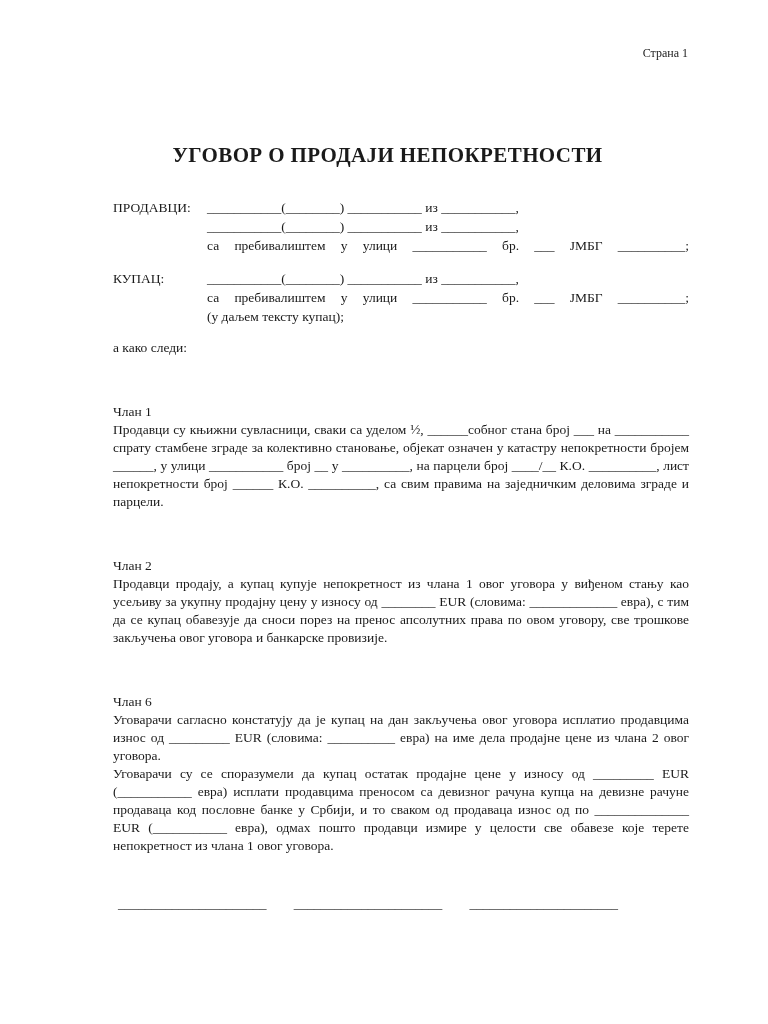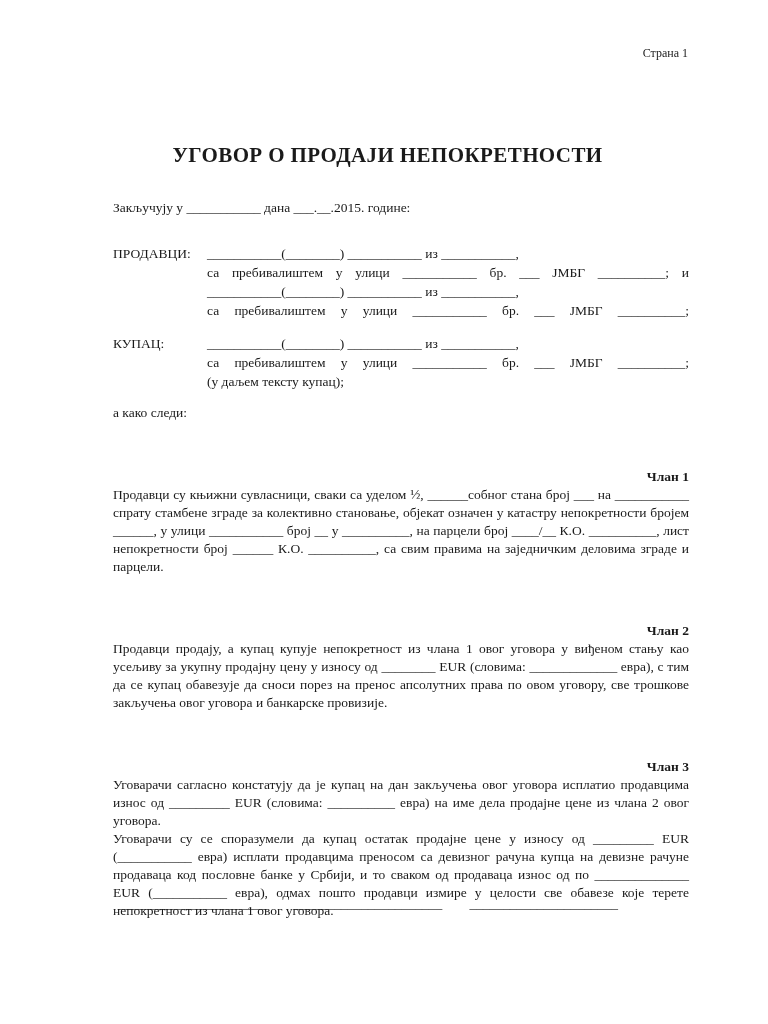--- a/index.html
+++ b/index.html
@@ -54,22 +54,22 @@
   }
   .party-lines { flex: 1; min-width: 0; }
   .party-line {}
   .stretch {
     text-align: justify;
     text-align-last: justify;
   }
   .follows { margin-bottom: 15px; }
   .article-heading {
     font-size: 13.5px;
-    font-weight: bold;
-    text-align: right;
+    font-weight: normal;
+    text-align: left;
     line-height: 19px;
     margin-top: 45px;
   }
   .article-par {
     text-align: justify;
     line-height: 18px;
   }
   .article-1 { margin-bottom: 13px; }
   .article-2 { margin-bottom: 11px; }
   .article-3 { margin-bottom: 0; }
@@ -89,27 +89,25 @@
 <body>
 
 <div class="page">
 
   <div class="page-num">Страна 1</div>
 
   <h1 class="doc-title">УГОВОР О ПРОДАЈИ НЕПОКРЕТНОСТИ</h1>
 
   <div class="body">
 
-    <p class="intro">Закључују у ___________ дана ___.__.2015. године:</p>
 
     <div class="party party-sellers">
       <div class="party-label">ПРОДАВЦИ:</div>
       <div class="party-lines">
         <div class="party-line">___________(________) ___________ из ___________,</div>
-        <div class="party-line stretch">са пребивалиштем у улици ___________ бр. ___ ЈМБГ __________; и</div>
         <div class="party-line">___________(________) ___________ из ___________,</div>
         <div class="party-line stretch">са пребивалиштем у улици ___________ бр. ___ ЈМБГ __________;</div>
       </div>
     </div>
 
     <div class="party party-buyer">
       <div class="party-label">КУПАЦ:</div>
       <div class="party-lines">
         <div class="party-line">___________(________) ___________ из ___________,</div>
         <div class="party-line stretch">са пребивалиштем у улици ___________ бр. ___ ЈМБГ __________;</div>
@@ -123,21 +121,21 @@
       <h2 class="article-heading">Члан 1</h2>
       <p class="article-par">Продавци су књижни сувласници, сваки са уделом ½, ______собног стана број ___ на ___________ спрату стамбене зграде за колективно становање, објекат означен у катастру непокретности бројем ______, у улици ___________ број __ у __________, на парцели број ____/__ К.О. __________, лист непокретности број ______ К.О. __________, са свим правима на заједничким деловима зграде и парцели.</p>
     </section>
 
     <section class="article article-2">
       <h2 class="article-heading">Члан 2</h2>
       <p class="article-par">Продавци продају, а купац купује непокретност из члана 1 овог уговора у виђеном стању као усељиву за укупну продајну цену у износу од ________ EUR (словима: _____________ евра), с тим да се купац обавезује да сноси порез на пренос апсолутних права по овом уговору, све трошкове закључења овог уговора и банкарске провизије.</p>
     </section>
 
     <section class="article article-3">
-      <h2 class="article-heading">Члан 3</h2>
+      <h2 class="article-heading">Члан 6</h2>
       <p class="article-par">Уговарачи сагласно констатују да је купац на дан закључења овог уговора исплатио продавцима износ од _________ EUR (словима: __________ евра) на име дела продајне цене из члана 2 овог уговора.</p>
       <p class="article-par">Уговарачи су се споразумели да купац остатак продајне цене у износу од _________ EUR (___________ евра) исплати продавцима преносом са девизног рачуна купца на девизне рачуне продаваца код пословне банке у Србији, и то сваком од продаваца износ од по ______________ EUR (___________ евра), одмах пошто продавци измире у целости све обавезе које терете непокретност из члана 1 овог уговора.</p>
     </section>
 
   </div>
 
   <div class="signatures">
     <span>______________________</span>
     <span>______________________</span>
     <span>______________________</span>

